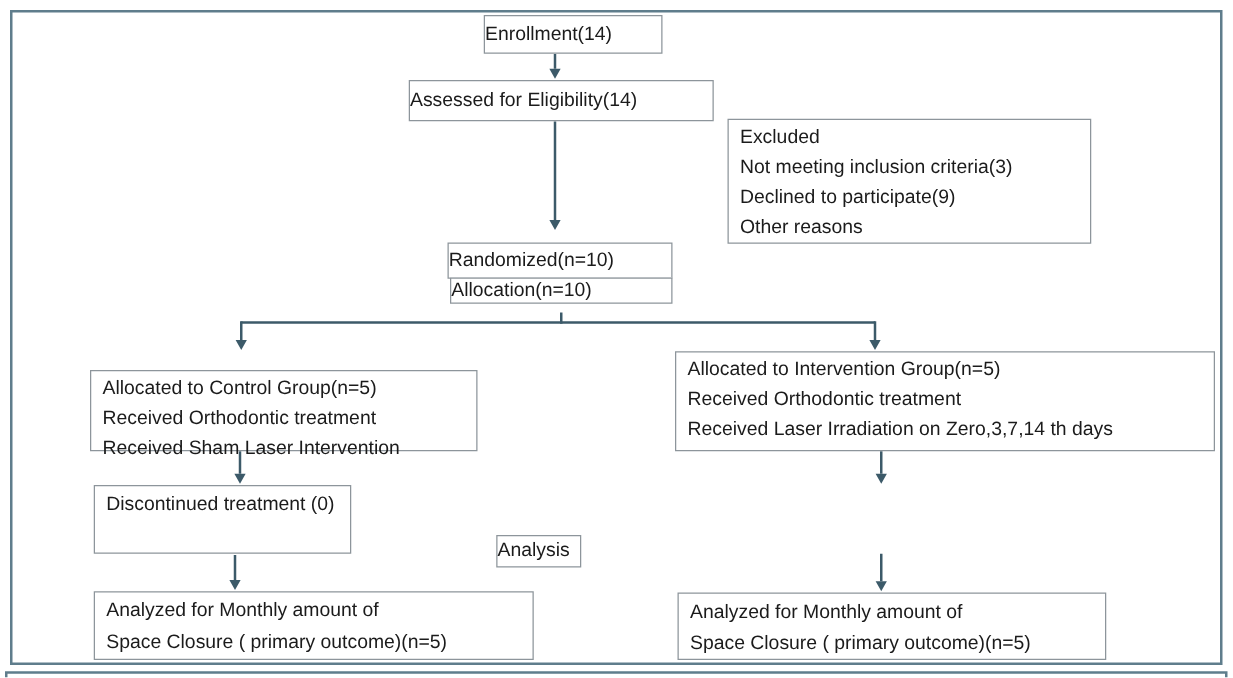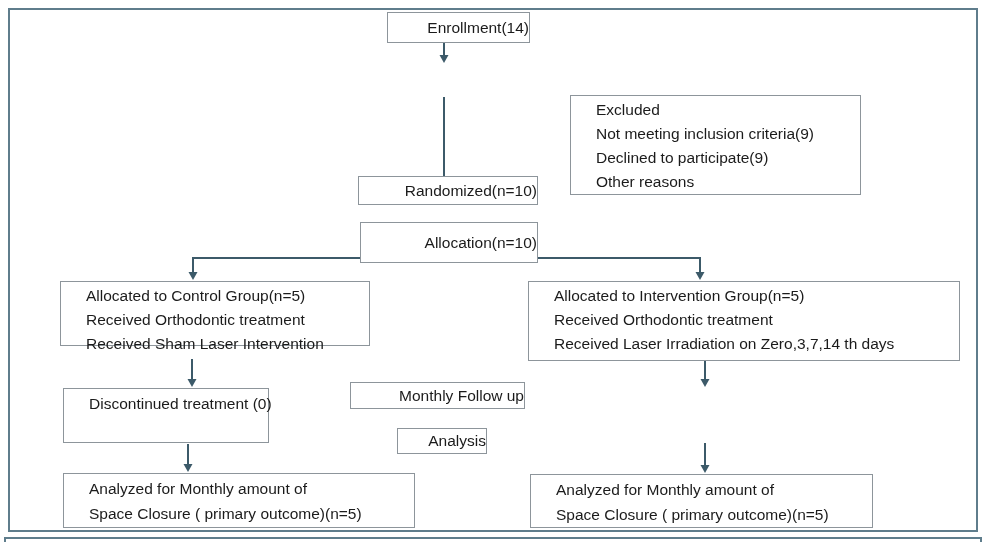--- a/index.html
+++ b/index.html
@@ -38,23 +38,23 @@
     position: absolute;
     background: #fff;
     border: 1.5px solid var(--boxborder, #8d959b);
     box-sizing: border-box;
     font-size: 15.5px;
     white-space: nowrap;
   }
   .center {
     display: flex;
     align-items: center;
-    justify-content: flex-end;
+    justify-content: flex-start;
   }
-  .multi { padding: 2px 25px; }
+  .multi { padding: 2px 9px; margin-left: 12px; }
   .ln { line-height: 24px; }
   .ln2 { line-height: 25px; }
 </style>
 </head>
 <body>
 
 <div class="canvas">
 
   <div class="outer-border"></div>
 
@@ -81,53 +81,53 @@
     <line x1="705" y1="359" x2="705" y2="379"></line>
     <polygon points="700.5,379 709.5,379 705,387"></polygon>
     <line x1="705" y1="443" x2="705" y2="465"></line>
     <polygon points="700.5,465 709.5,465 705,473"></polygon>
   </svg>
 
   <div class="box center" style="left:387px;top:12px;width:143px;height:31px">
     <span>Enrollment(14)</span>
   </div>
 
+  <div class="box center" style="left:327px;top:64px;width:244px;height:33px">
+    <span>Assessed for Eligibility(14)</span>
+  </div>
 
   <div class="box multi" style="left:570px;top:95px;width:291px;height:100px">
     <div class="ln">Excluded</div>
-    <div class="ln">Not meeting inclusion criteria(9)</div>
+    <div class="ln">Not meeting inclusion criteria(3)</div>
     <div class="ln">Declined to participate(9)</div>
     <div class="ln">Other reasons</div>
   </div>
 
-  <div class="box center" style="left:358px;top:176px;width:180px;height:29px">
+  <div class="box center" style="left:358px;top:194px;width:180px;height:29px">
     <span>Randomized(n=10)</span>
   </div>
 
-  <div class="box center" style="left:360px;top:222px;width:178px;height:41px">
+  <div class="box center" style="left:360px;top:222px;width:178px;height:21px">
     <span>Allocation(n=10)</span>
   </div>
 
-  <div class="box multi" style="left:60px;top:281px;width:310px;height:65px">
+  <div class="box multi" style="left:60px;top:296px;width:310px;height:65px">
     <div class="ln">Allocated to Control Group(n=5)</div>
     <div class="ln">Received Orthodontic treatment</div>
     <div class="ln">Received Sham Laser Intervention</div>
   </div>
 
   <div class="box multi" style="left:528px;top:281px;width:432px;height:80px">
     <div class="ln">Allocated to Intervention Group(n=5)</div>
     <div class="ln">Received Orthodontic treatment</div>
     <div class="ln">Received Laser Irradiation on Zero,3,7,14 th days</div>
   </div>
 
-  <div class="box center" style="left:350px;top:382px;width:175px;height:27px">
-    <span>Monthly Follow up</span>
-  </div>
 
-  <div class="box center" style="left:397px;top:428px;width:90px;height:26px">
+  <div class="box center" style="left:397px;top:428px;width:68px;height:26px">
     <span>Analysis</span>
   </div>
 
   <div class="box multi" style="left:63px;top:388px;width:206px;height:55px">
     <div class="ln2">Discontinued treatment (0)</div>
   </div>
 
 
   <div class="box multi" style="left:63px;top:473px;width:352px;height:55px">
     <div class="ln2">Analyzed for Monthly amount of</div>

